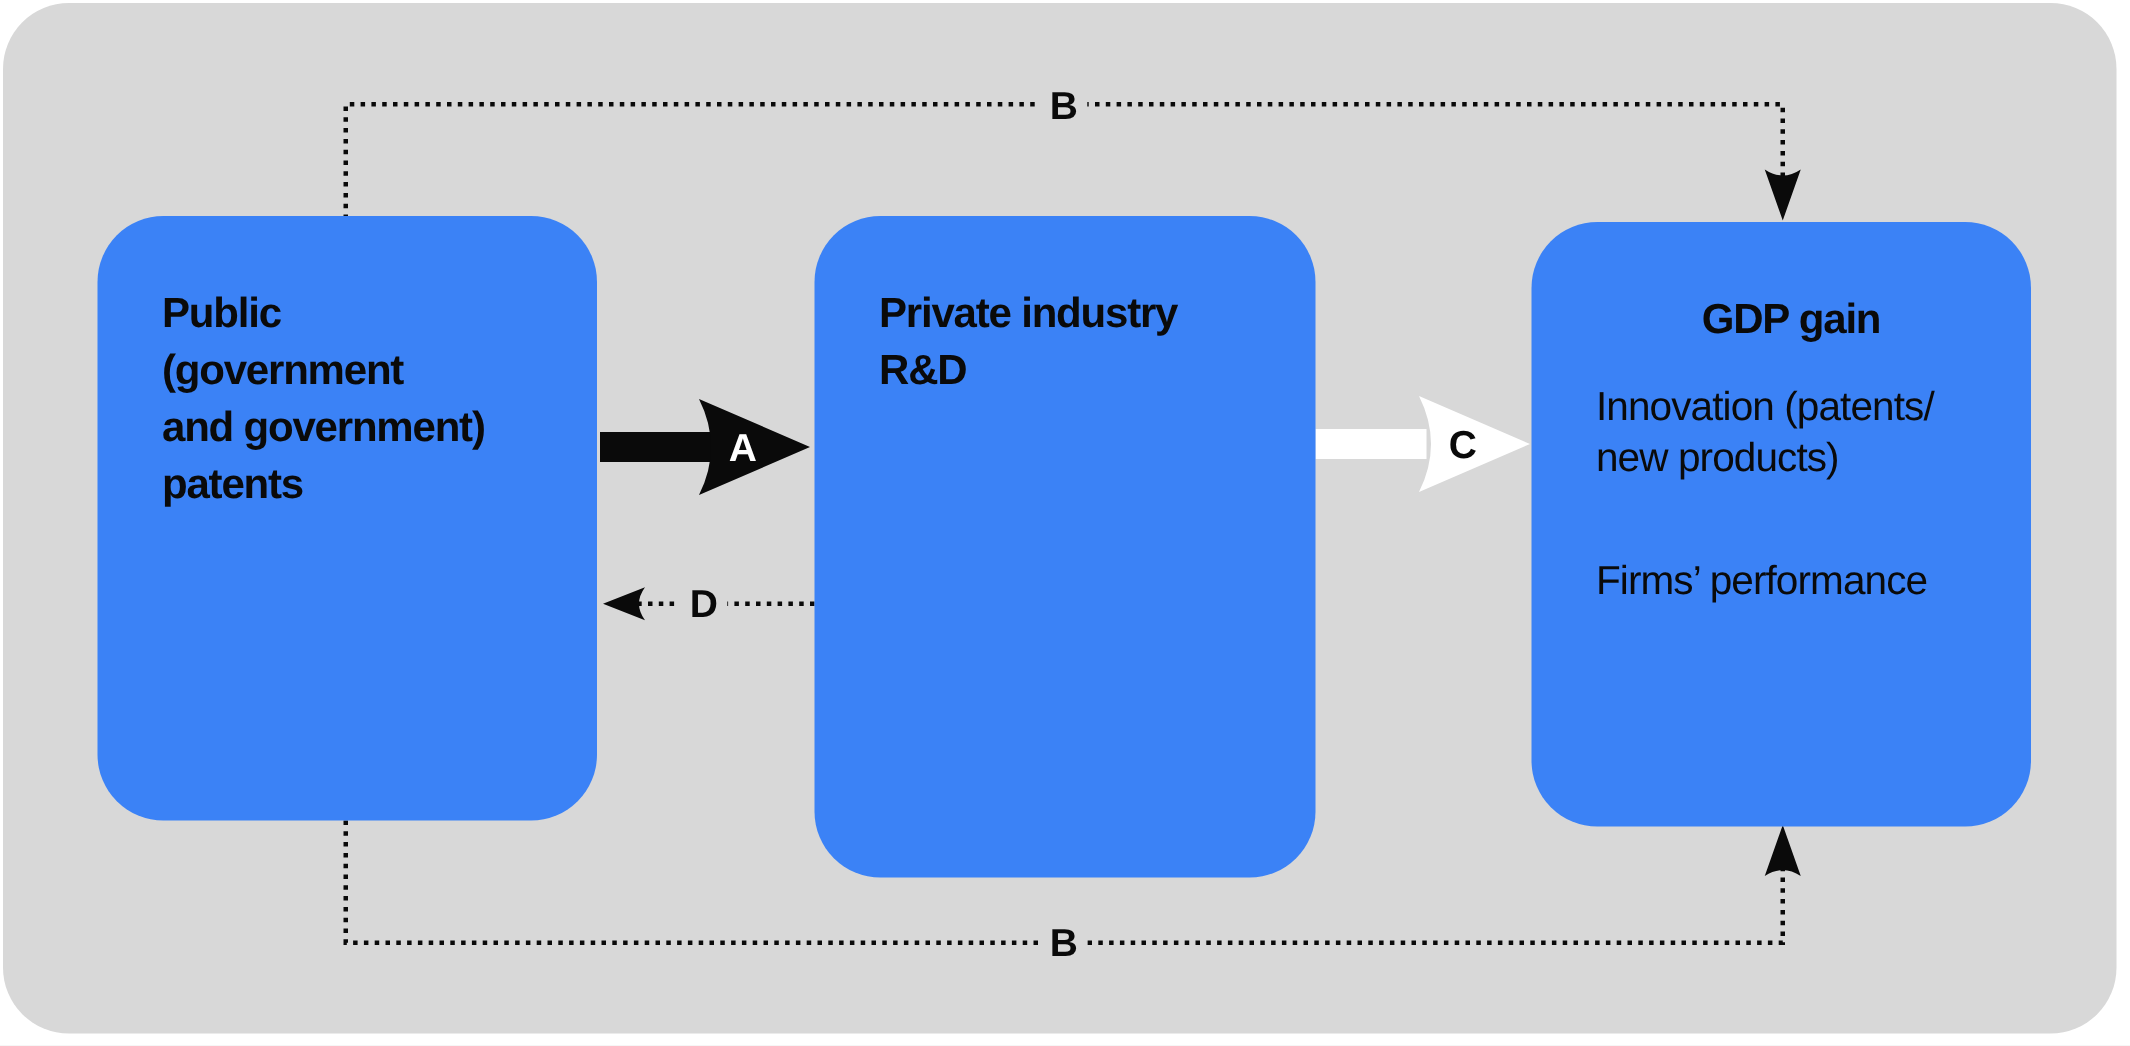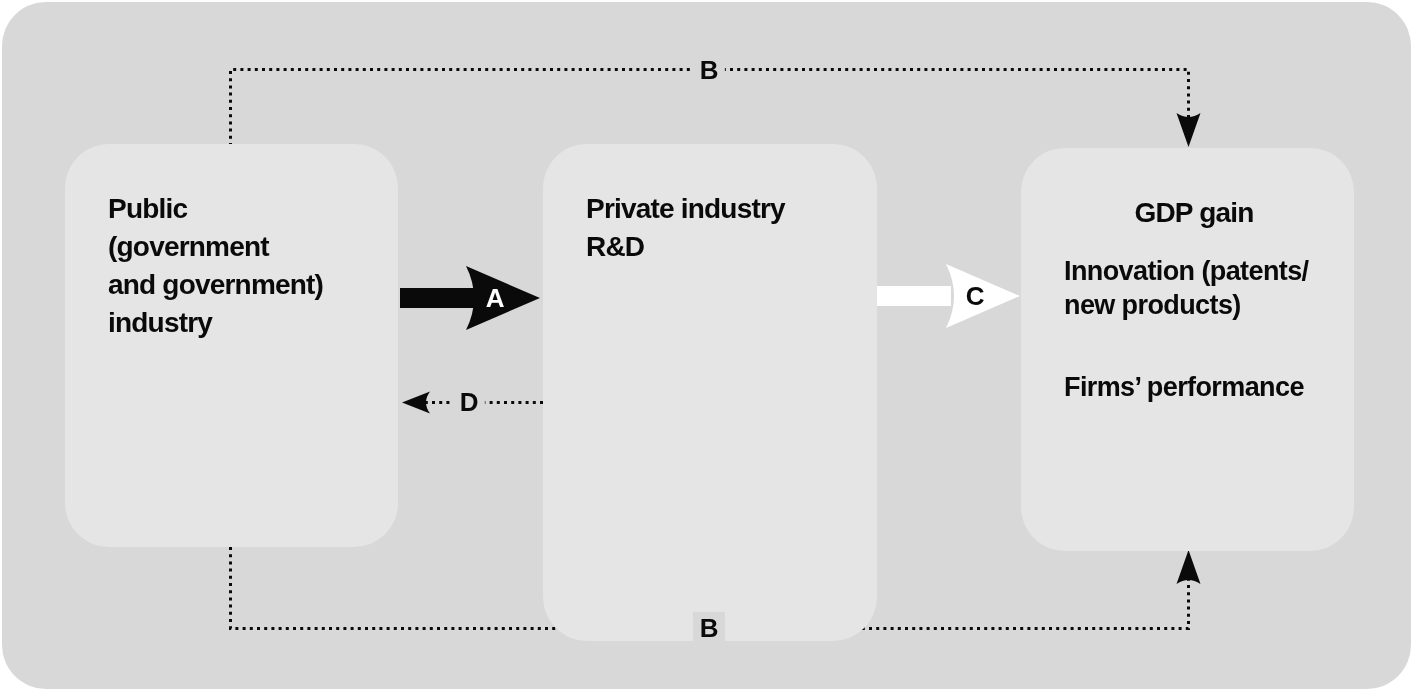--- a/index.html
+++ b/index.html
@@ -20,37 +20,37 @@
     position: absolute;
     left: 2px;
     top: 2px;
     width: 1409px;
     height: 687px;
     background: #d8d8d8;
     border-radius: 44px;
   }
   .node {
     position: absolute;
-    background: #e5e5e5;
+    background: #3b82f6;
     border-radius: 44px;
     box-sizing: border-box;
     padding: 46px 30px 0 43px;
     color: #0a0a0a;
   }
   .node-public  { left: 65px;   top: 144px; width: 333px; height: 403px; }
-  .node-private { left: 543px;  top: 144px; width: 334px; height: 497px; }
+  .node-private { left: 543px;  top: 144px; width: 334px; height: 441px; }
   .node-gdp     { left: 1021px; top: 148px; width: 333px; height: 403px; }
   .node-title {
     font-weight: 700;
     font-size: 28px;
     line-height: 38px;
     letter-spacing: -0.8px;
   }
   .node-body {
-    font-weight: 700;
+    font-weight: 400;
     font-size: 27px;
     line-height: 34px;
     letter-spacing: -0.6px;
   }
   .node-gdp .node-title { margin-bottom: 22px; text-align: center; }
   .para2 { margin-top: 48px; }
   svg.connectors {
     position: absolute;
     left: 0;
     top: 0;
@@ -105,21 +105,21 @@
       <rect x="877" y="286" width="74" height="20"></rect>
       <path d="M1020,296 L946,264 Q962,296 946,328 Z"></path>
     </g>
   </svg>
 
   <div class="node node-public">
     <div class="node-title">
       <div>Public</div>
       <div>(government</div>
       <div>and government)</div>
-      <div>industry</div>
+      <div>patents</div>
     </div>
   </div>
 
   <div class="node node-private">
     <div class="node-title">
       <div>Private industry</div>
       <div>R&amp;D</div>
     </div>
   </div>
 

